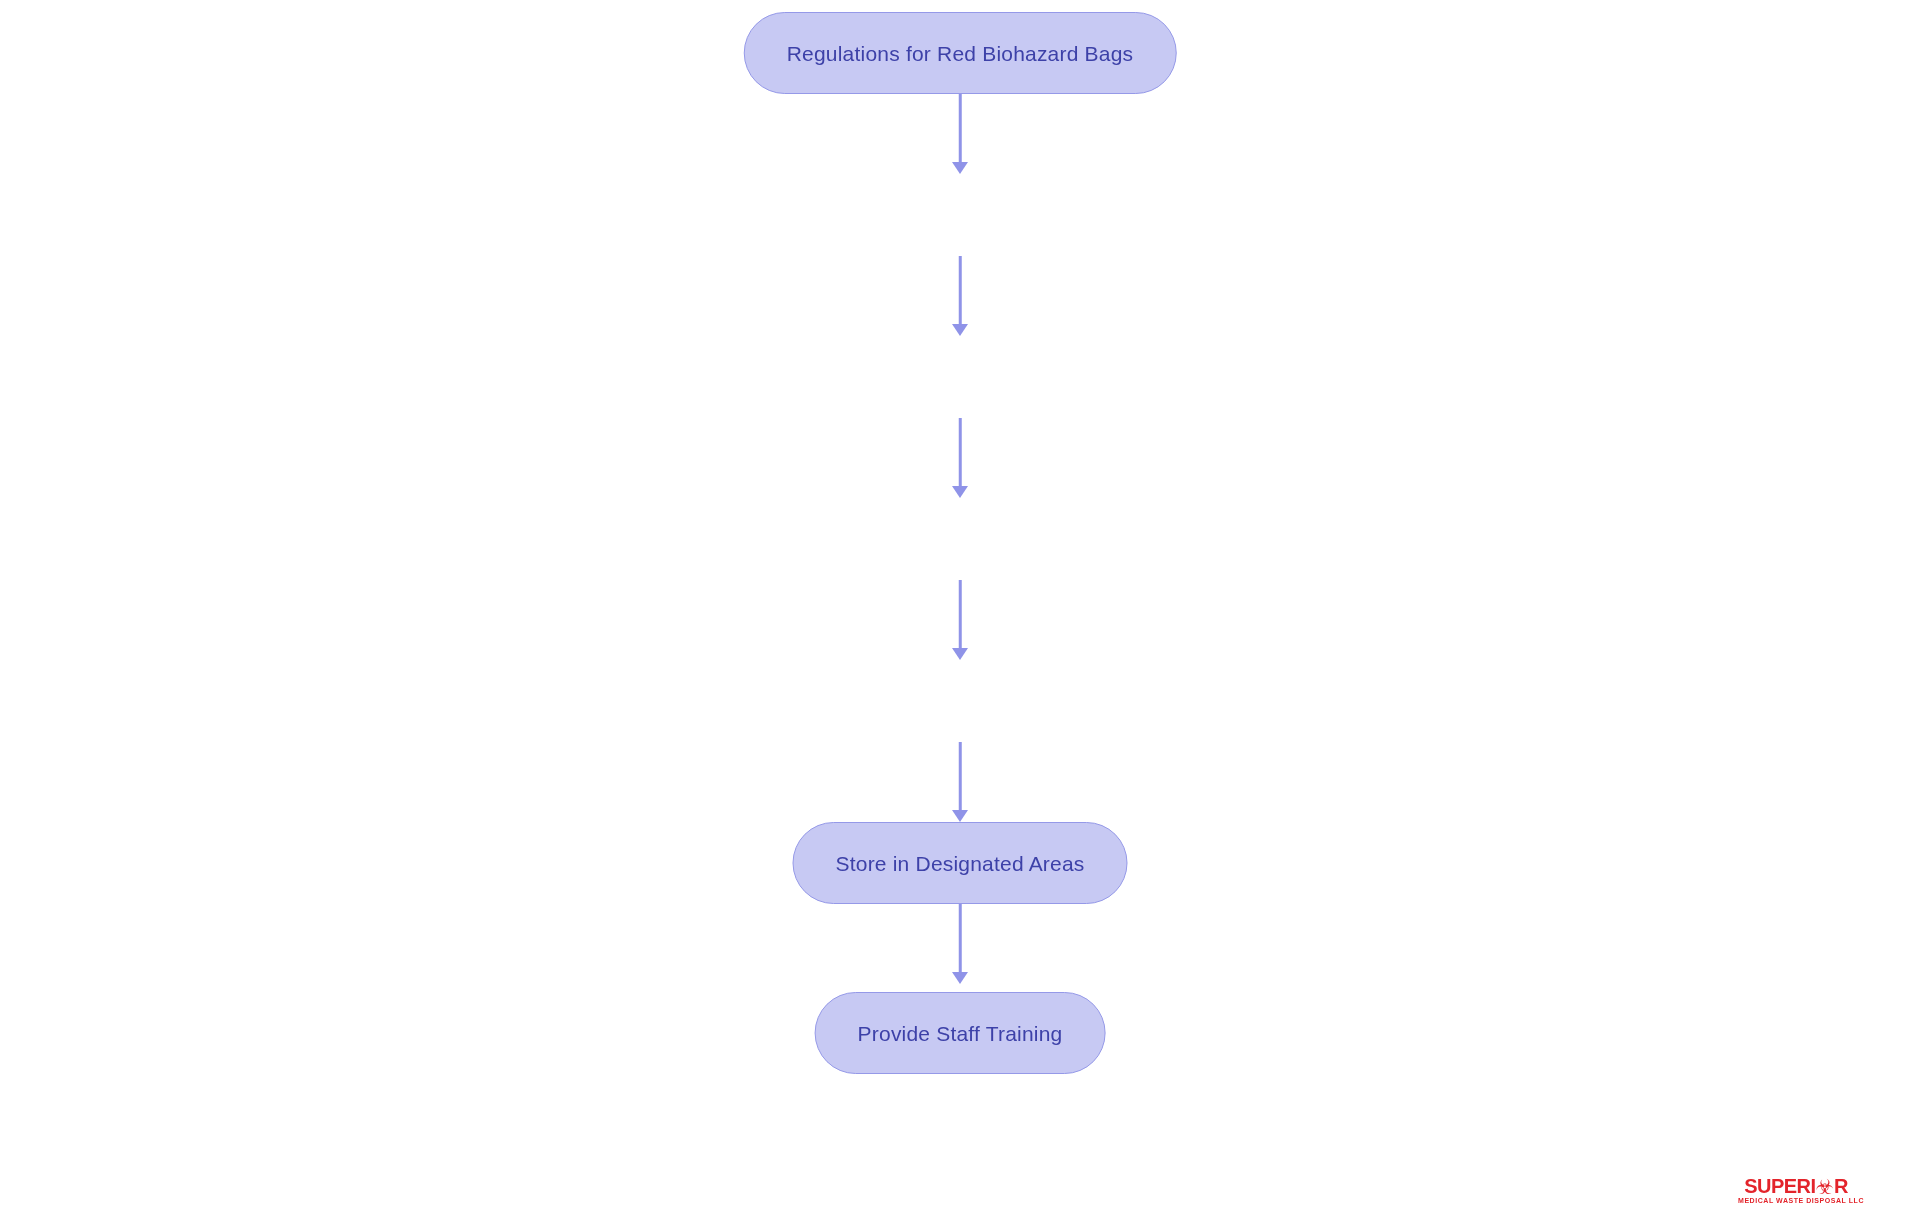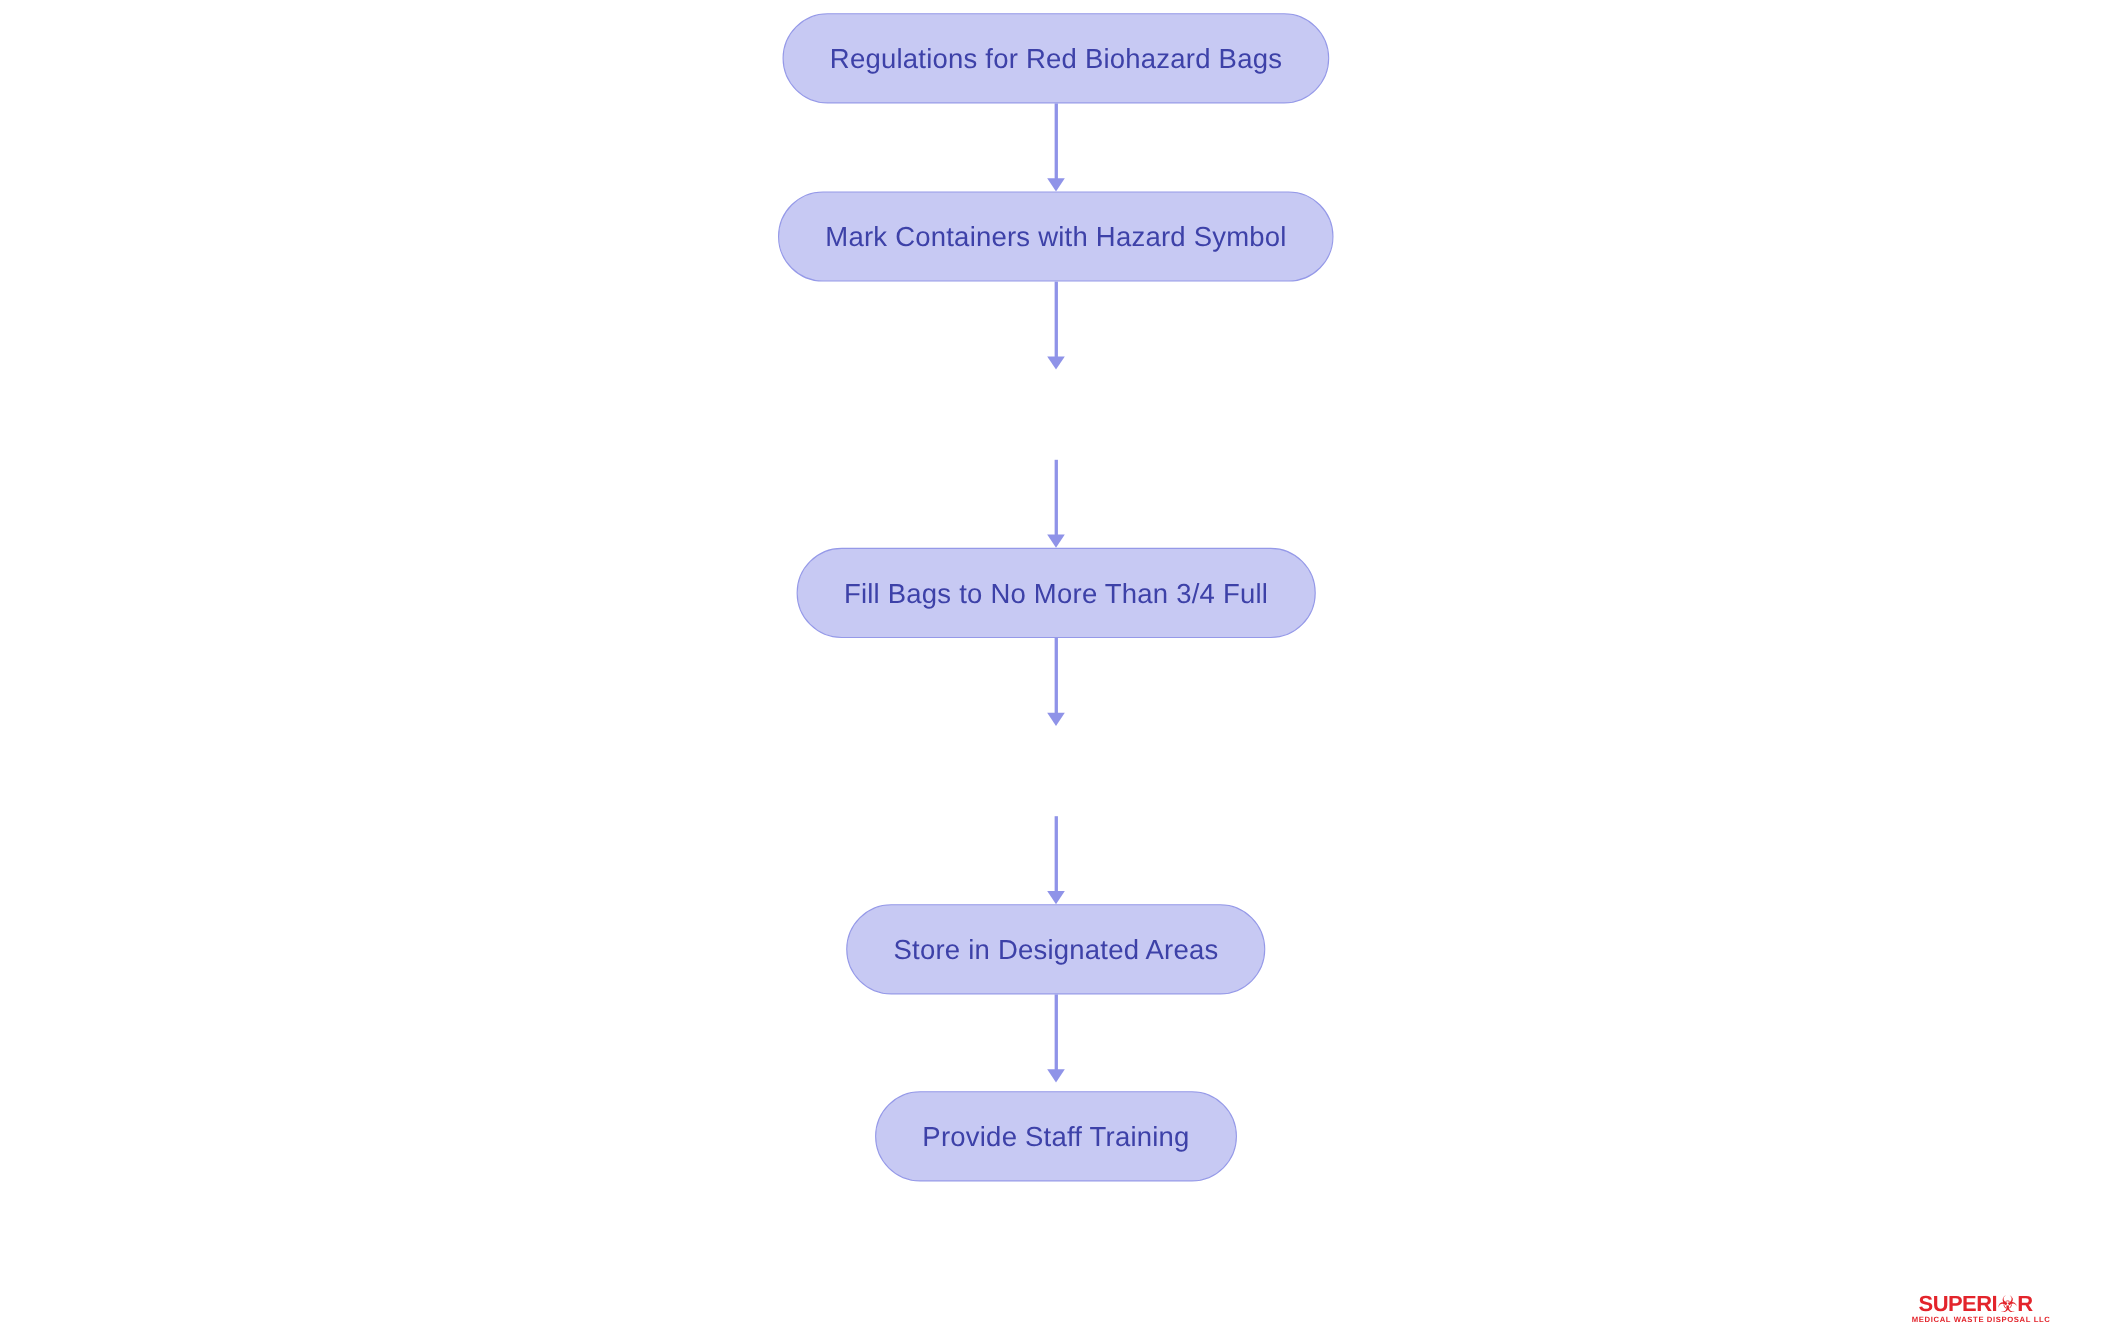--- a/index.html
+++ b/index.html
@@ -20,21 +20,21 @@
     left: 960px;
     transform: translateX(-50%);
     height: 82px;
     line-height: 82px;
     padding: 0 42px;
     white-space: nowrap;
     background: var(--node-fill, #c7c9f3);
     border: 1.5px solid var(--node-border, #9599e8);
     border-radius: 41px;
     color: var(--node-text, #3d41a8);
-    font-size: 25px;
+    font-size: 21px;
     letter-spacing: 0.2px;
     box-sizing: border-box;
   }
   .node-1 { top: 12px; }
   .node-2 { top: 174px; }
   .node-3 { top: 336px; }
   .node-4 { top: 498px; }
   .node-5 { top: 660px; }
   .node-6 { top: 822px; }
   .node-7 { top: 992px; }
@@ -110,34 +110,32 @@
 
 <div id="canvas">
 
   <div class="flow-node node-1">Regulations for Red Biohazard Bags</div>
 
   <div class="flow-arrow arrow-1">
     <div class="shaft"></div>
     <div class="head"></div>
   </div>
 
-  <div class="flow-node node-2">Mark Containers with Hazard Symbol</div>
 
   <div class="flow-arrow arrow-2">
     <div class="shaft"></div>
     <div class="head"></div>
   </div>
 
 
   <div class="flow-arrow arrow-3">
     <div class="shaft"></div>
     <div class="head"></div>
   </div>
 
-  <div class="flow-node node-4">Fill Bags to No More Than 3/4 Full</div>
 
   <div class="flow-arrow arrow-4">
     <div class="shaft"></div>
     <div class="head"></div>
   </div>
 
 
   <div class="flow-arrow arrow-5">
     <div class="shaft"></div>
     <div class="head"></div>

